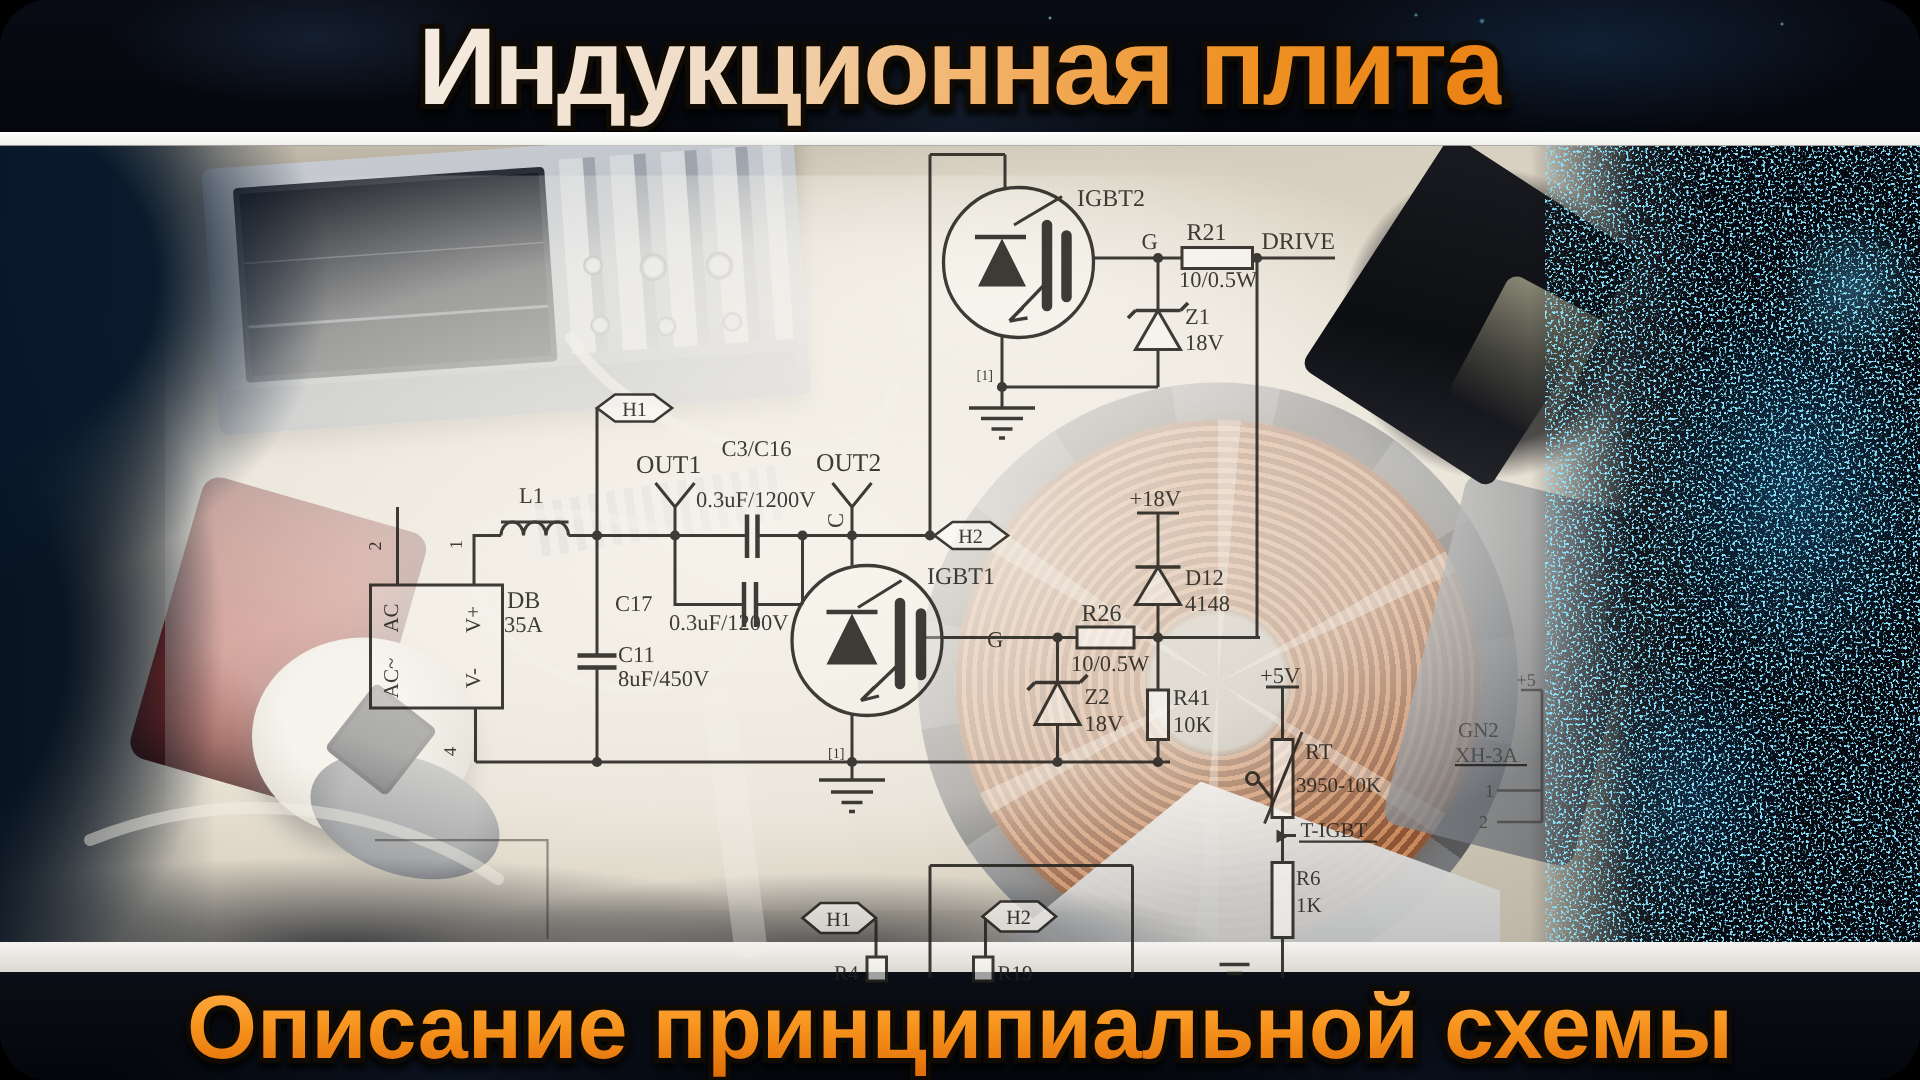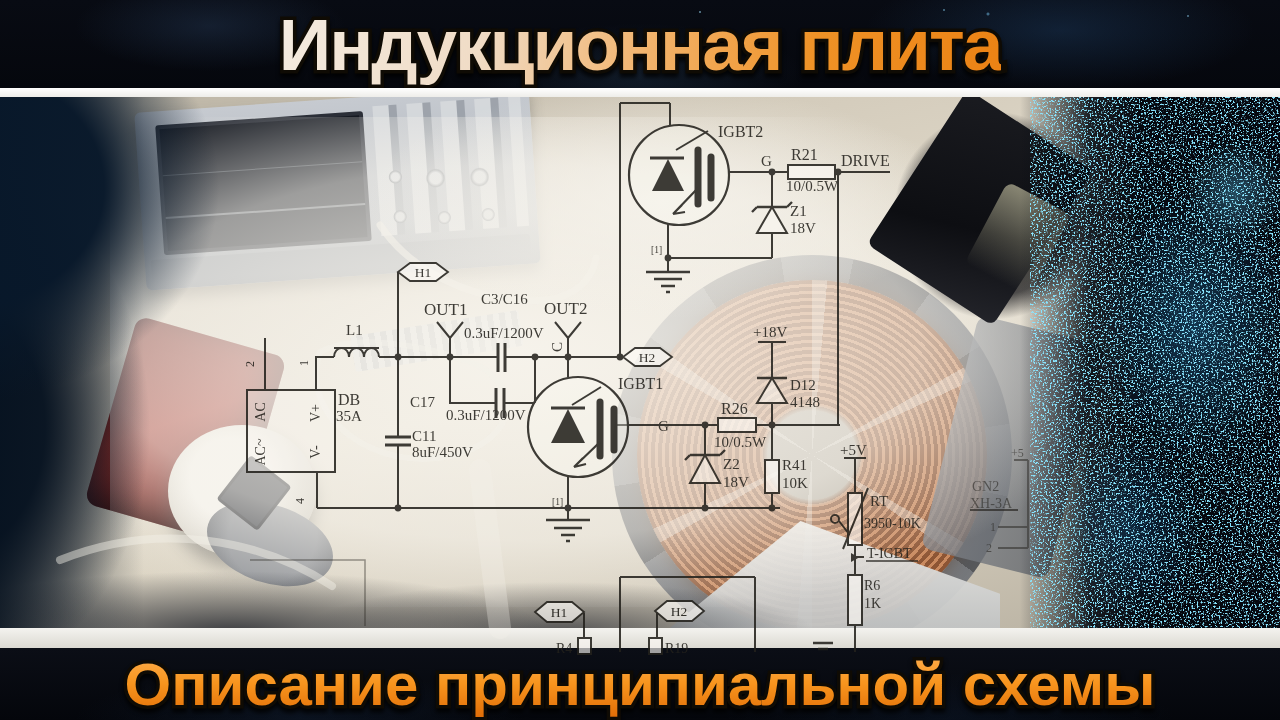--- a/index.html
+++ b/index.html
@@ -1,17 +1,17 @@
 <!DOCTYPE html>
 <html><head>
 <meta charset="utf-8">
 <style>
   html,body{margin:0;padding:0;background:#000;}
   .stage{position:relative;width:1280px;height:720px;overflow:hidden;background:#05070d;
-         font-family:"Liberation Sans",sans-serif;}
+         font-family:"Liberation Sans",sans-serif;border-radius:32px;}
 
   
   .band{position:absolute;left:0;width:1280px;z-index:2;overflow:hidden;}
   .top-band{top:0;height:88px;
     background:
       radial-gradient(2px 2px at 700px 12px, rgba(160,225,255,.9), transparent 70%),
       radial-gradient(2px 2px at 944px 10px, rgba(140,215,250,.8), transparent 70%),
       radial-gradient(3px 3px at 988px 14px, rgba(120,200,245,.7), transparent 70%),
       radial-gradient(2px 2px at 1188px 16px, rgba(150,220,255,.8), transparent 70%),
       radial-gradient(180px 60px at 210px 26px, rgba(55,85,125,.28), transparent 75%),

